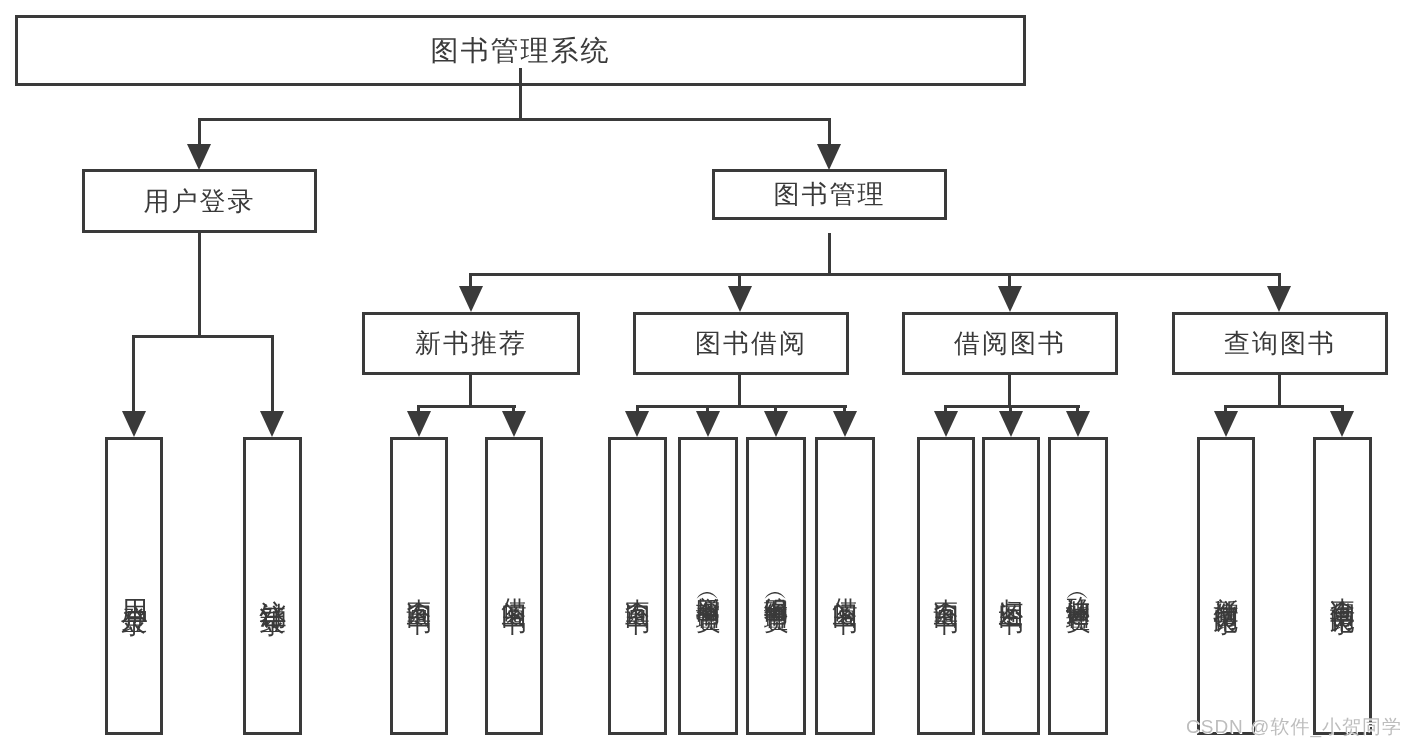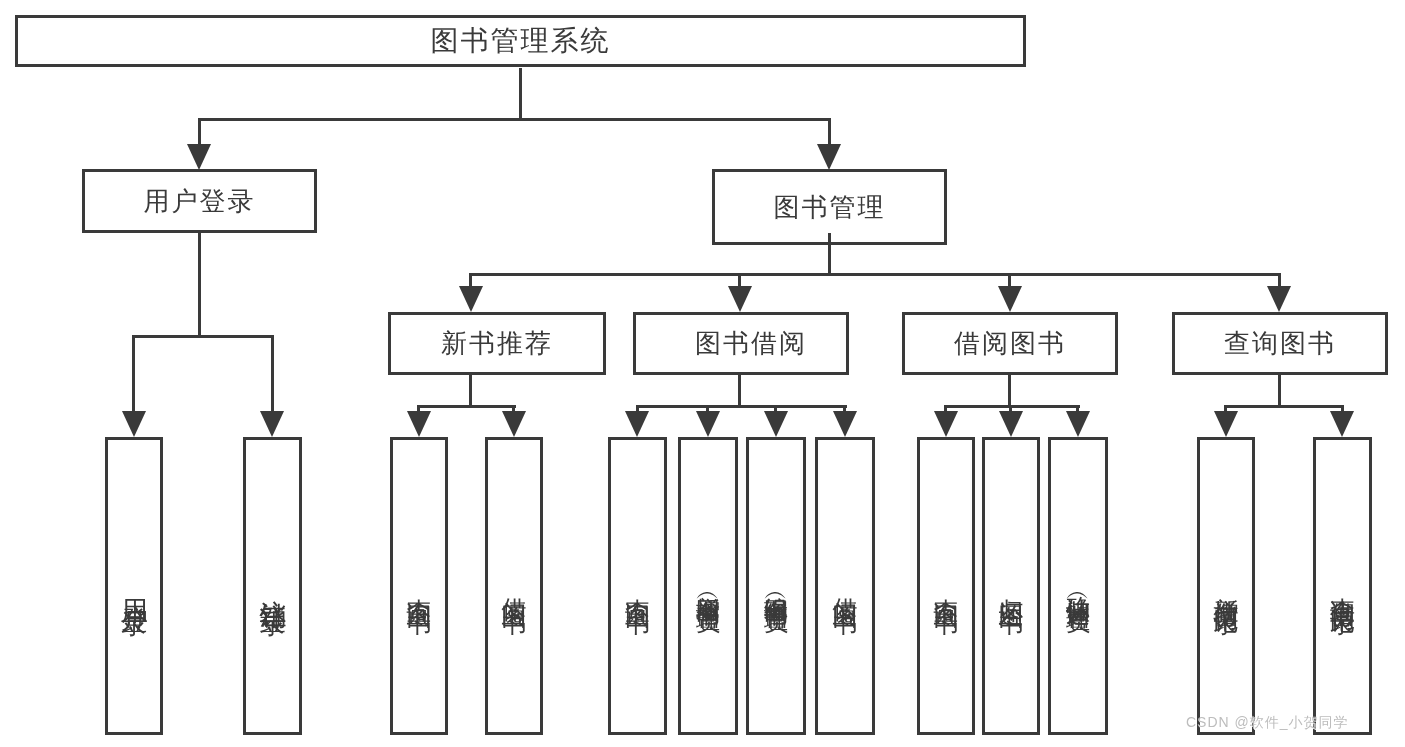--- a/index.html
+++ b/index.html
@@ -50,48 +50,48 @@
   .h{position:absolute;height:3px;background:var(--line);}
   .ah{
     position:absolute;width:0;height:0;
     border-left:12px solid transparent;
     border-right:12px solid transparent;
     border-top:26px solid var(--line);
   }
   .watermark{
     position:absolute;
     left:1186px;top:714px;
-    font-size:14px;
+    font-size:19px;
     color:var(--wm);
     letter-spacing:1px;
     text-shadow:1px 1px 0 #ffffff;
     white-space:nowrap;
   }
 </style>
 </head>
 <body>
 
 <div class="canvas">
 
-  <div class="node" style="left:15px;top:15px;width:1011px;height:52px;font-size:28px;">
+  <div class="node" style="left:15px;top:15px;width:1011px;height:71px;font-size:28px;">
     <span>图书管理系统</span>
   </div>
 
   <div class="v" style="left:519px;top:68px;height:53px;"></div>
   <div class="h" style="left:198px;top:118px;width:633px;"></div>
 
   <div class="v" style="left:198px;top:118px;height:28px;"></div>
   <div class="ah" style="left:187px;top:144px;"></div>
   <div class="v" style="left:828px;top:118px;height:28px;"></div>
   <div class="ah" style="left:817px;top:144px;"></div>
 
   <div class="node" style="left:82px;top:169px;width:235px;height:64px;">
     <span>用户登录</span>
   </div>
-  <div class="node" style="left:712px;top:169px;width:235px;height:76px;">
+  <div class="node" style="left:712px;top:169px;width:235px;height:51px;">
     <span>图书管理</span>
   </div>
 
   <div class="v" style="left:198px;top:233px;height:103px;"></div>
   <div class="h" style="left:132px;top:335px;width:142px;"></div>
   <div class="v" style="left:132px;top:335px;height:78px;"></div>
   <div class="ah" style="left:122px;top:411px;"></div>
   <div class="v" style="left:271px;top:335px;height:78px;"></div>
   <div class="ah" style="left:260px;top:411px;"></div>
 
@@ -100,21 +100,21 @@
 
   <div class="v" style="left:469px;top:273px;height:16px;"></div>
   <div class="ah" style="left:459px;top:286px;"></div>
   <div class="v" style="left:738px;top:273px;height:16px;"></div>
   <div class="ah" style="left:728px;top:286px;"></div>
   <div class="v" style="left:1008px;top:273px;height:16px;"></div>
   <div class="ah" style="left:998px;top:286px;"></div>
   <div class="v" style="left:1278px;top:273px;height:16px;"></div>
   <div class="ah" style="left:1267px;top:286px;"></div>
 
-  <div class="node" style="left:362px;top:312px;width:218px;height:63px;margin-left:26px;">
+  <div class="node" style="left:362px;top:312px;width:218px;height:63px;">
     <span>新书推荐</span>
   </div>
   <div class="node" style="left:633px;top:312px;width:216px;height:63px;padding-left:20px;">
     <span>图书借阅</span>
   </div>
   <div class="node" style="left:902px;top:312px;width:216px;height:63px;">
     <span>借阅图书</span>
   </div>
   <div class="node" style="left:1172px;top:312px;width:216px;height:63px;">
     <span>查询图书</span>

